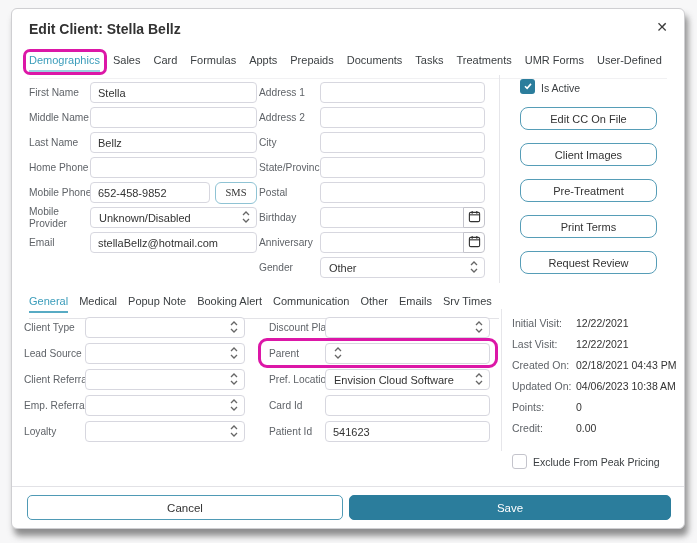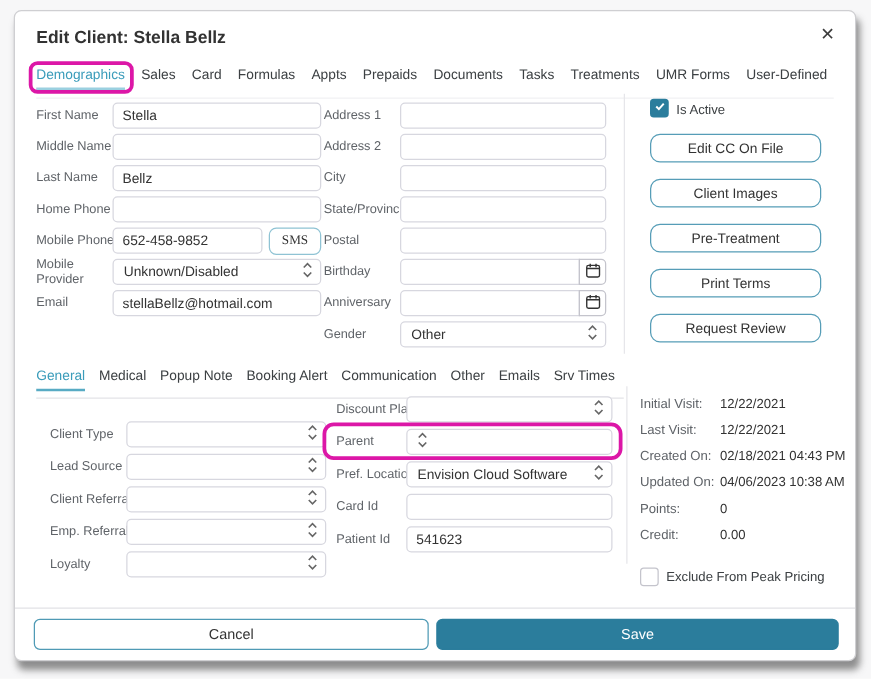--- a/index.html
+++ b/index.html
@@ -264,21 +264,21 @@
     <span class="tab active-sub">General</span>
     <span class="tab">Medical</span>
     <span class="tab">Popup Note</span>
     <span class="tab">Booking Alert</span>
     <span class="tab">Communication</span>
     <span class="tab">Other</span>
     <span class="tab">Emails</span>
     <span class="tab">Srv Times</span>
   </div>
 
-  <div class="col" style="left:28px; top:308px; width:221px;margin-top:20px;">
+  <div class="col" style="left:12px; top:308px; width:221px;">
     <div class="lrow">
       <span class="flabel nw">Client Type</span>
       <span class="fctrl">
           <span class="sel">
             <span class="sel-txt"></span>
             <span><svg width="8" height="14" viewBox="0 0 8 14">
                 <path d="M1 5 L4 2 L7 5" stroke="#666" fill="none" stroke-width="1.3"></path>
                 <path d="M1 9 L4 12 L7 9" stroke="#666" fill="none" stroke-width="1.3"></path>
               </svg></span>
           </span>

